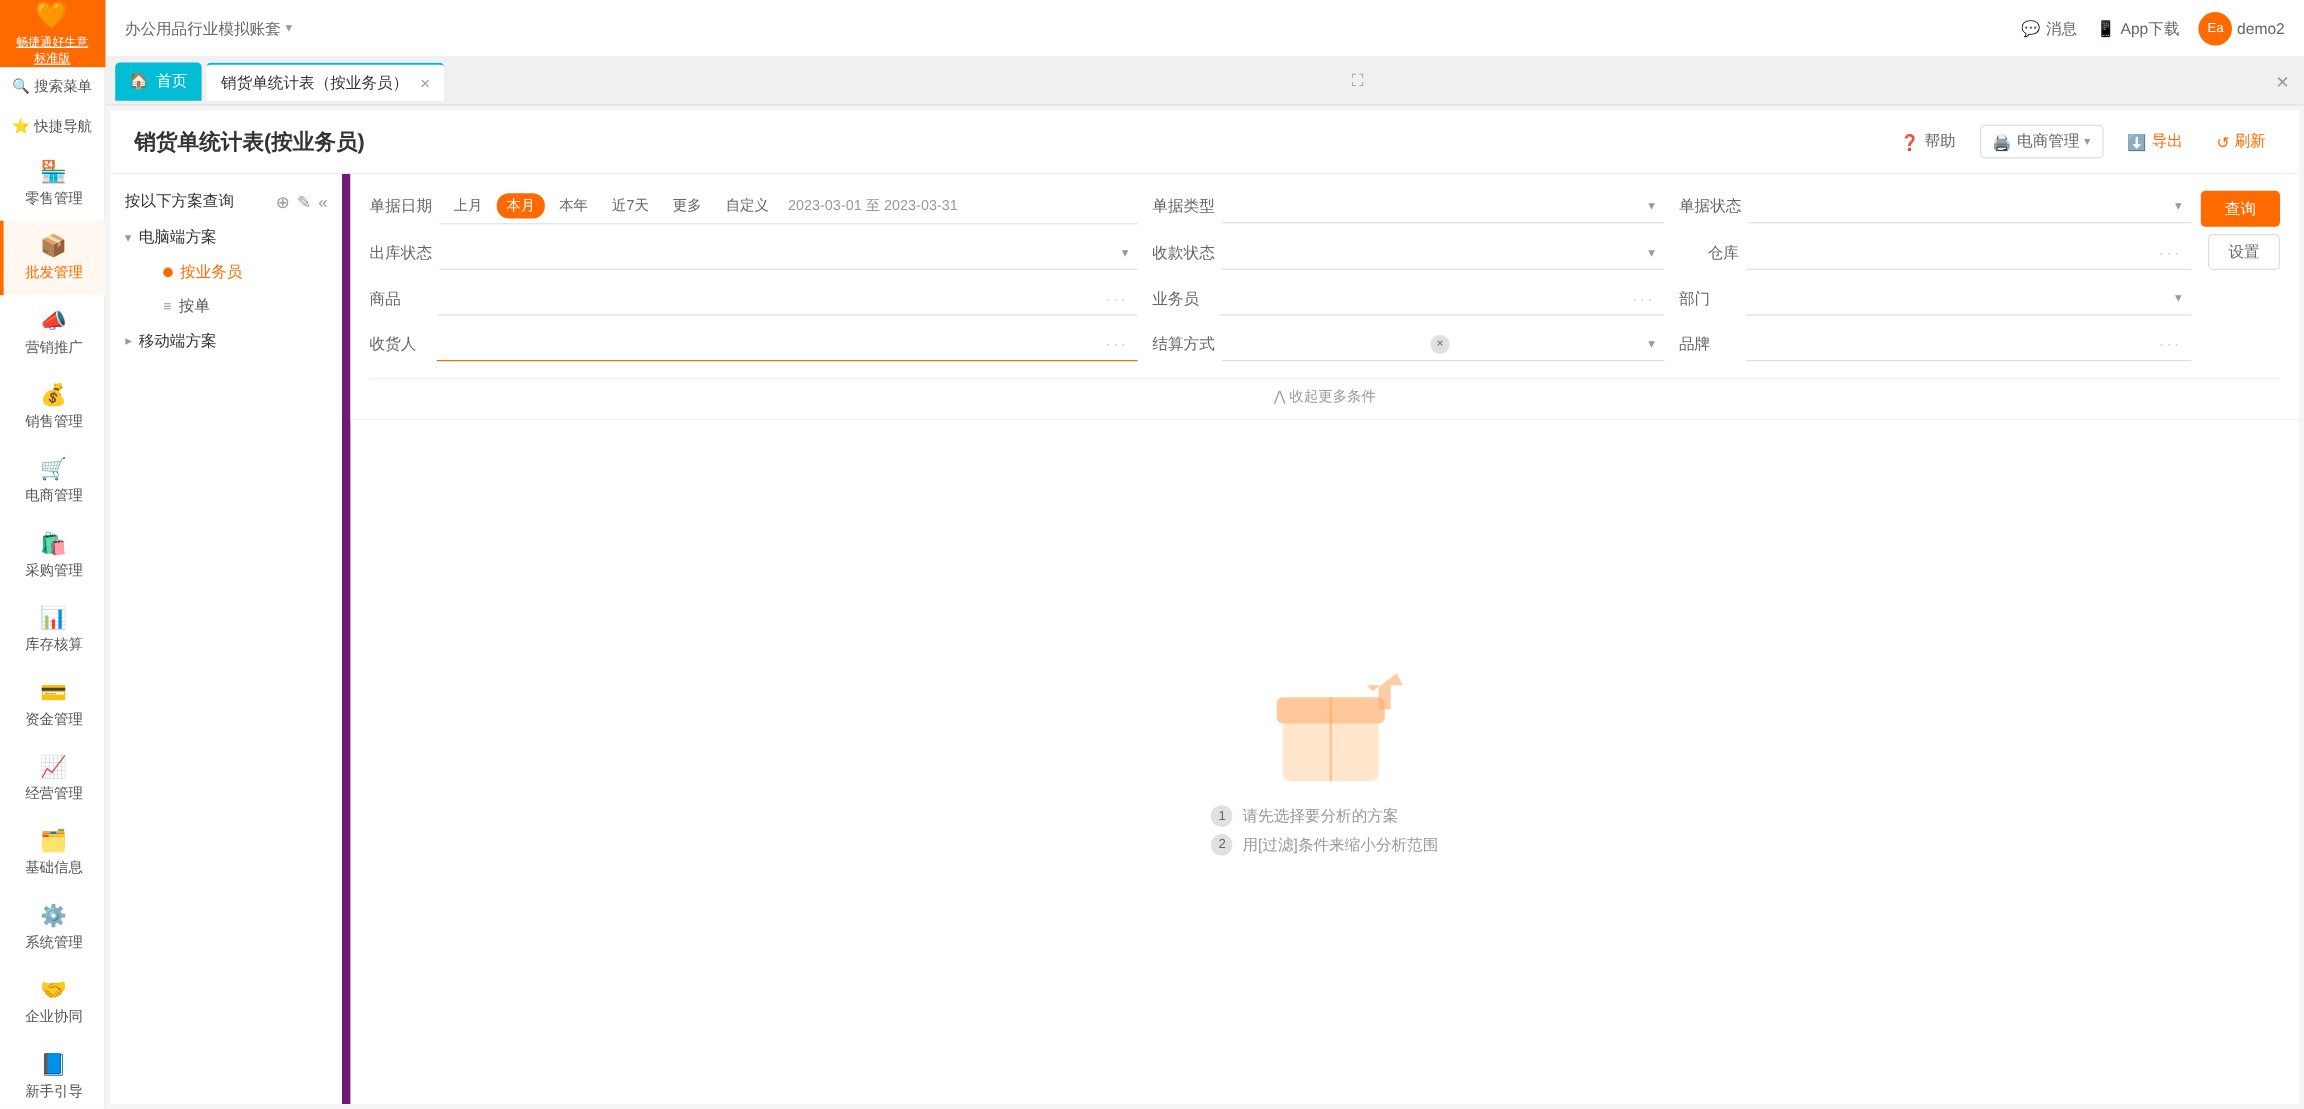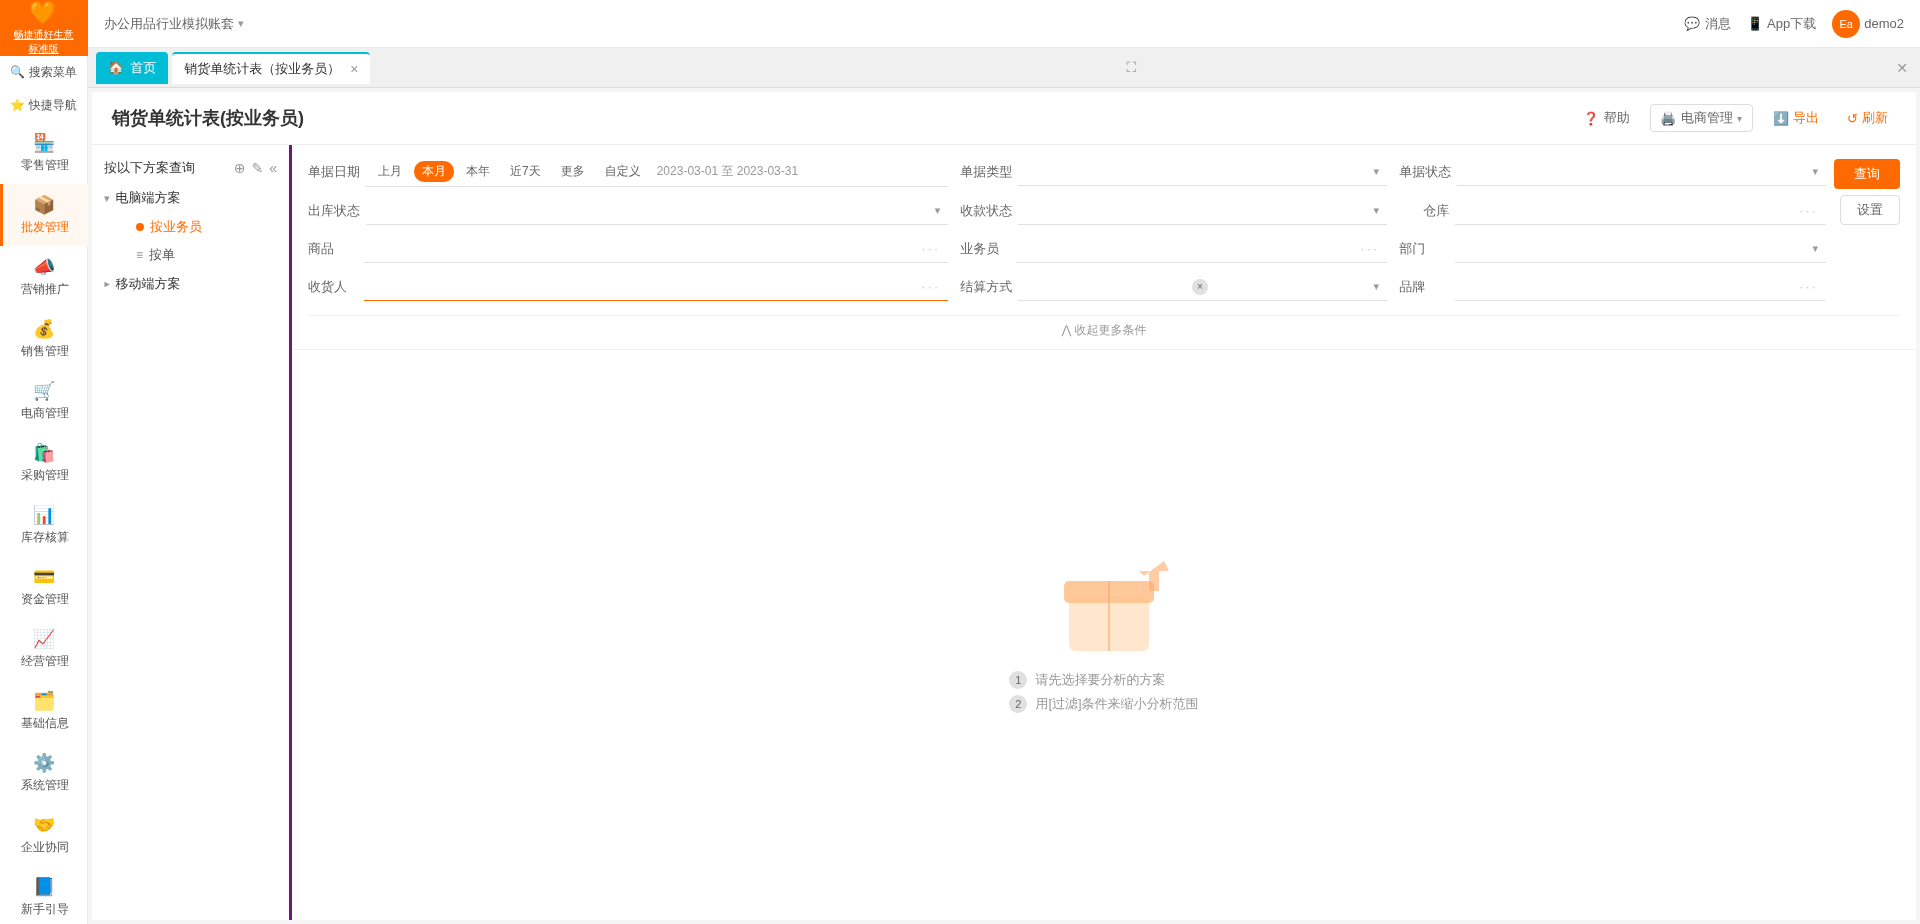--- a/index.html
+++ b/index.html
@@ -43,21 +43,21 @@
 
     
     .page-header { padding: 12px 20px; display: flex; align-items: center; justify-content: space-between; border-bottom: 1px solid #eee; }
     .page-title { font-size: 18px; font-weight: 600; color: #333; }
     .page-actions { display: flex; align-items: center; gap: 12px; }
 
     
     .page-body { flex: 1; display: flex; overflow: hidden; }
 
     
-    .scheme-panel { width: 200px; border-right: 3px solid #701a75; padding: 8px 0; background: #fff; flex-shrink: 0; overflow-y: auto; }
+    .scheme-panel { width: 200px; border-right: 7px solid #701a75; padding: 8px 0; background: #fff; flex-shrink: 0; overflow-y: auto; }
     .scheme-panel-header { display: flex; align-items: center; padding: 6px 12px; justify-content: space-between; }
     .scheme-panel-title { font-size: 13px; color: #333; font-weight: 500; }
     .scheme-panel-actions { display: flex; align-items: center; gap: 6px; }
     .sp-icon { color: #999; cursor: pointer; font-size: 14px; }
     .scheme-group { }
     .scheme-group-header { display: flex; align-items: center; padding: 6px 12px; cursor: pointer; color: #333; font-size: 13px; font-weight: 500; }
     .scheme-group-header .chevron { margin-right: 6px; color: #999; font-size: 11px; }
     .scheme-sub { padding-left: 32px; }
     .scheme-sub-item { display: flex; align-items: center; padding: 5px 12px; cursor: pointer; color: #555; font-size: 13px; gap: 6px; }
     .scheme-sub-item.active { color: #ff6a00; }

